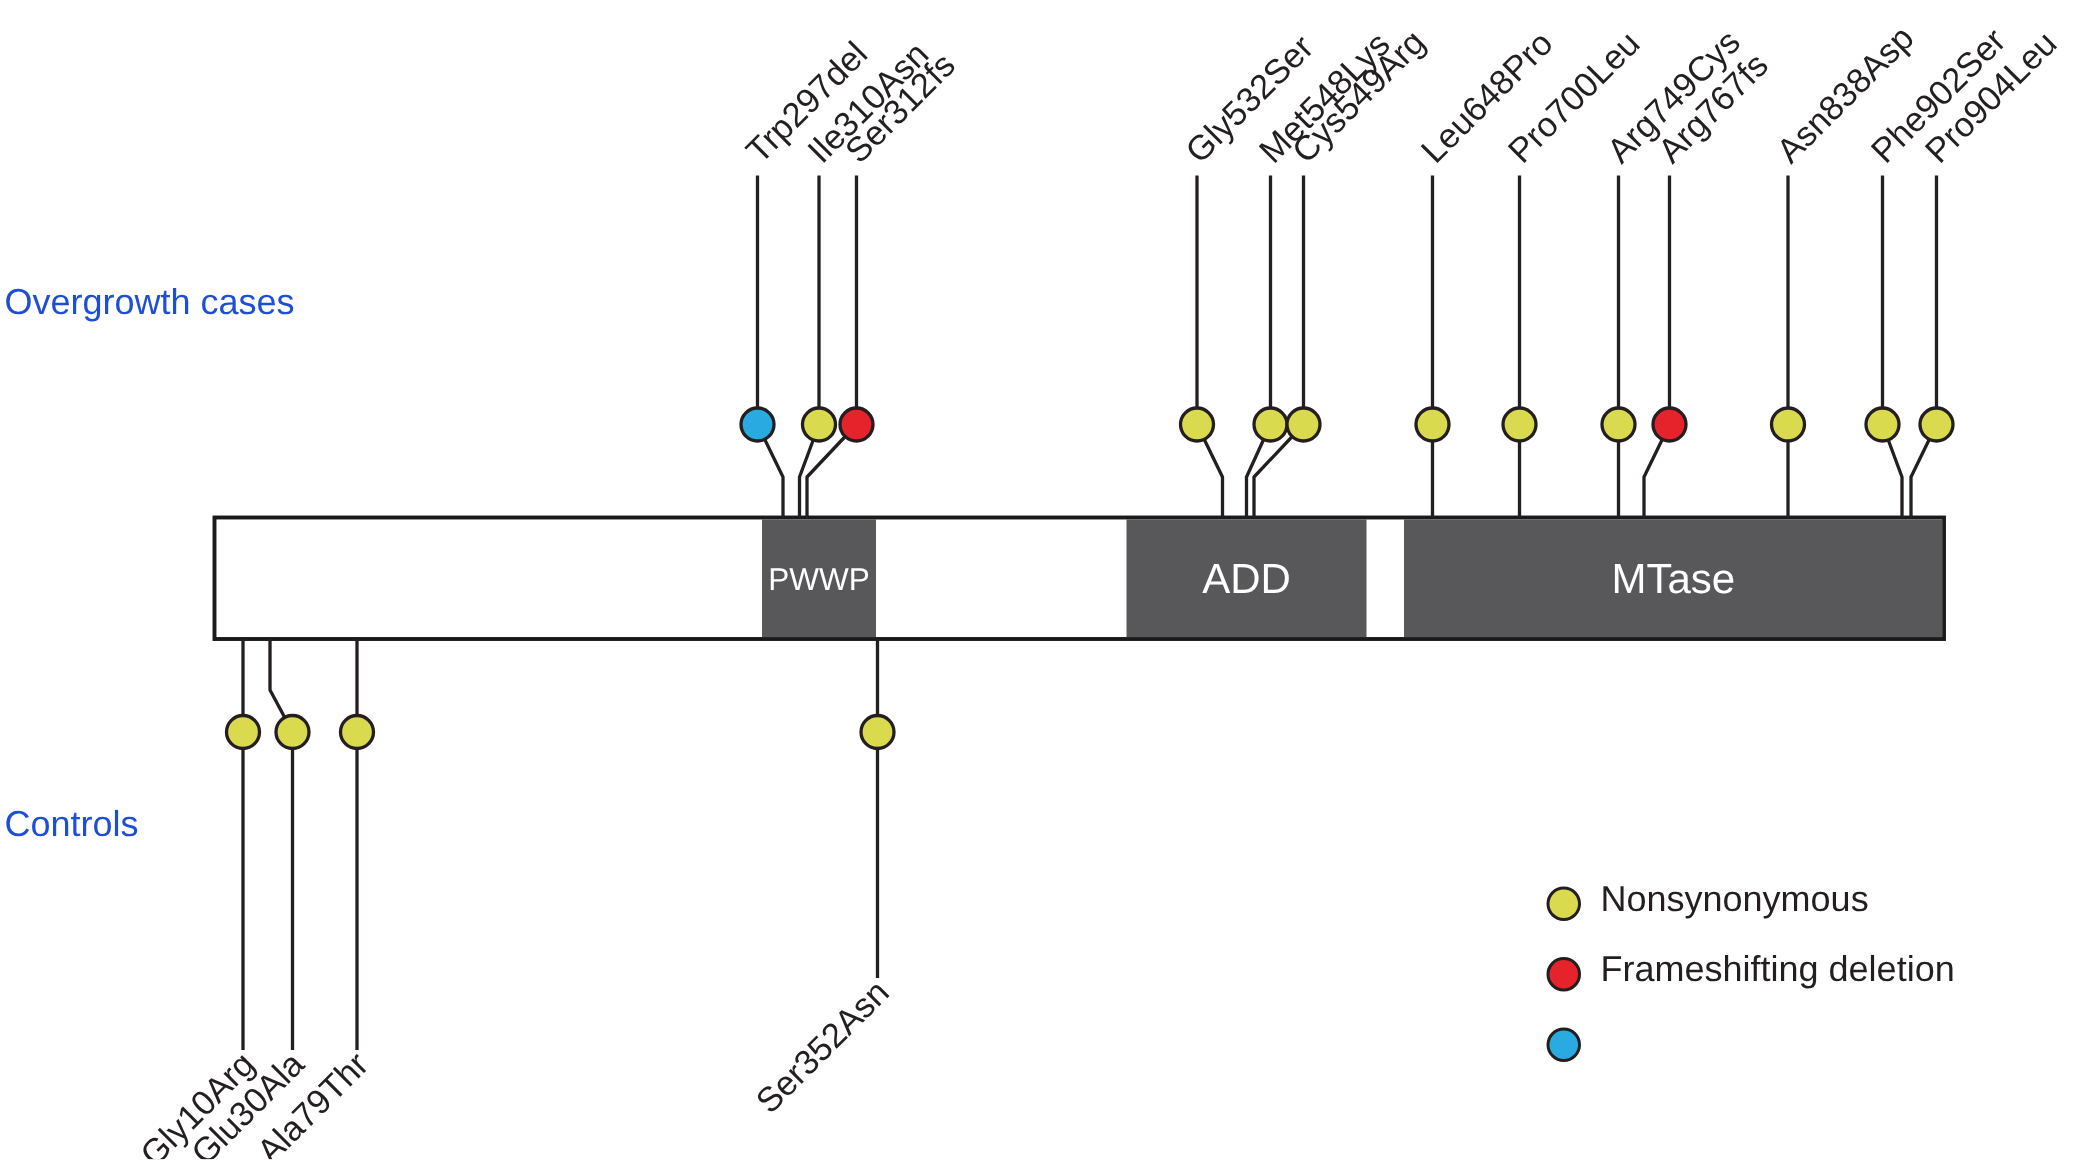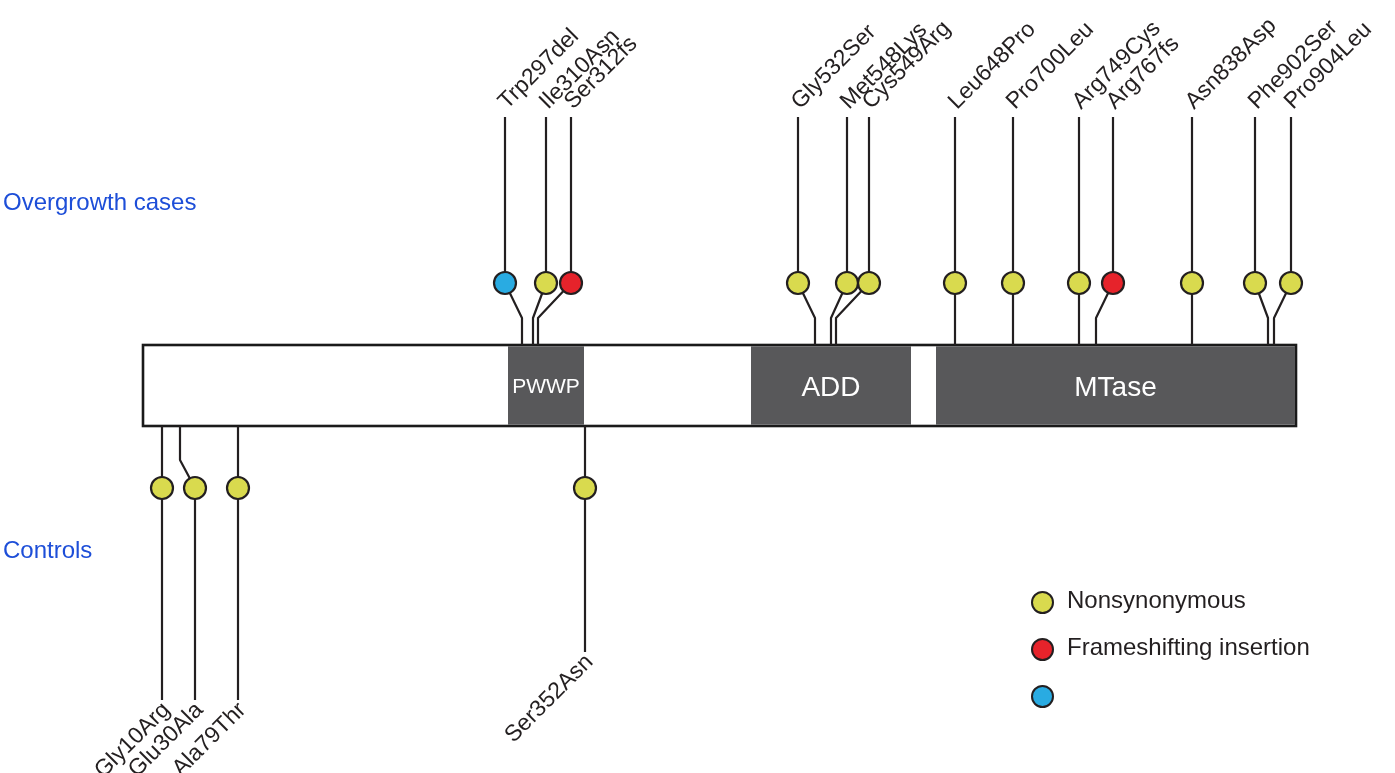--- a/index.html
+++ b/index.html
@@ -102,19 +102,19 @@
       <text x="594" y="663" text-anchor="end" class="mut-label" transform="rotate(-45 594 663)">Ser352Asn</text>
     </svg>
 
   <div class="legend">
     <div class="legend-row">
       <span class="legend-dot" style="background: rgb(217, 218, 78);"></span>
       <span class="legend-text">Nonsynonymous</span>
     </div>
     <div class="legend-row">
       <span class="legend-dot" style="background: rgb(230, 35, 43);"></span>
-      <span class="legend-text">Frameshifting insertion</span>
+      <span class="legend-text">Frameshifting deletion</span>
     </div>
     <div class="legend-row">
       <span class="legend-dot" style="background: rgb(41, 171, 226);"></span>
     </div>
   </div>
 </div>
 
 </body></html>

